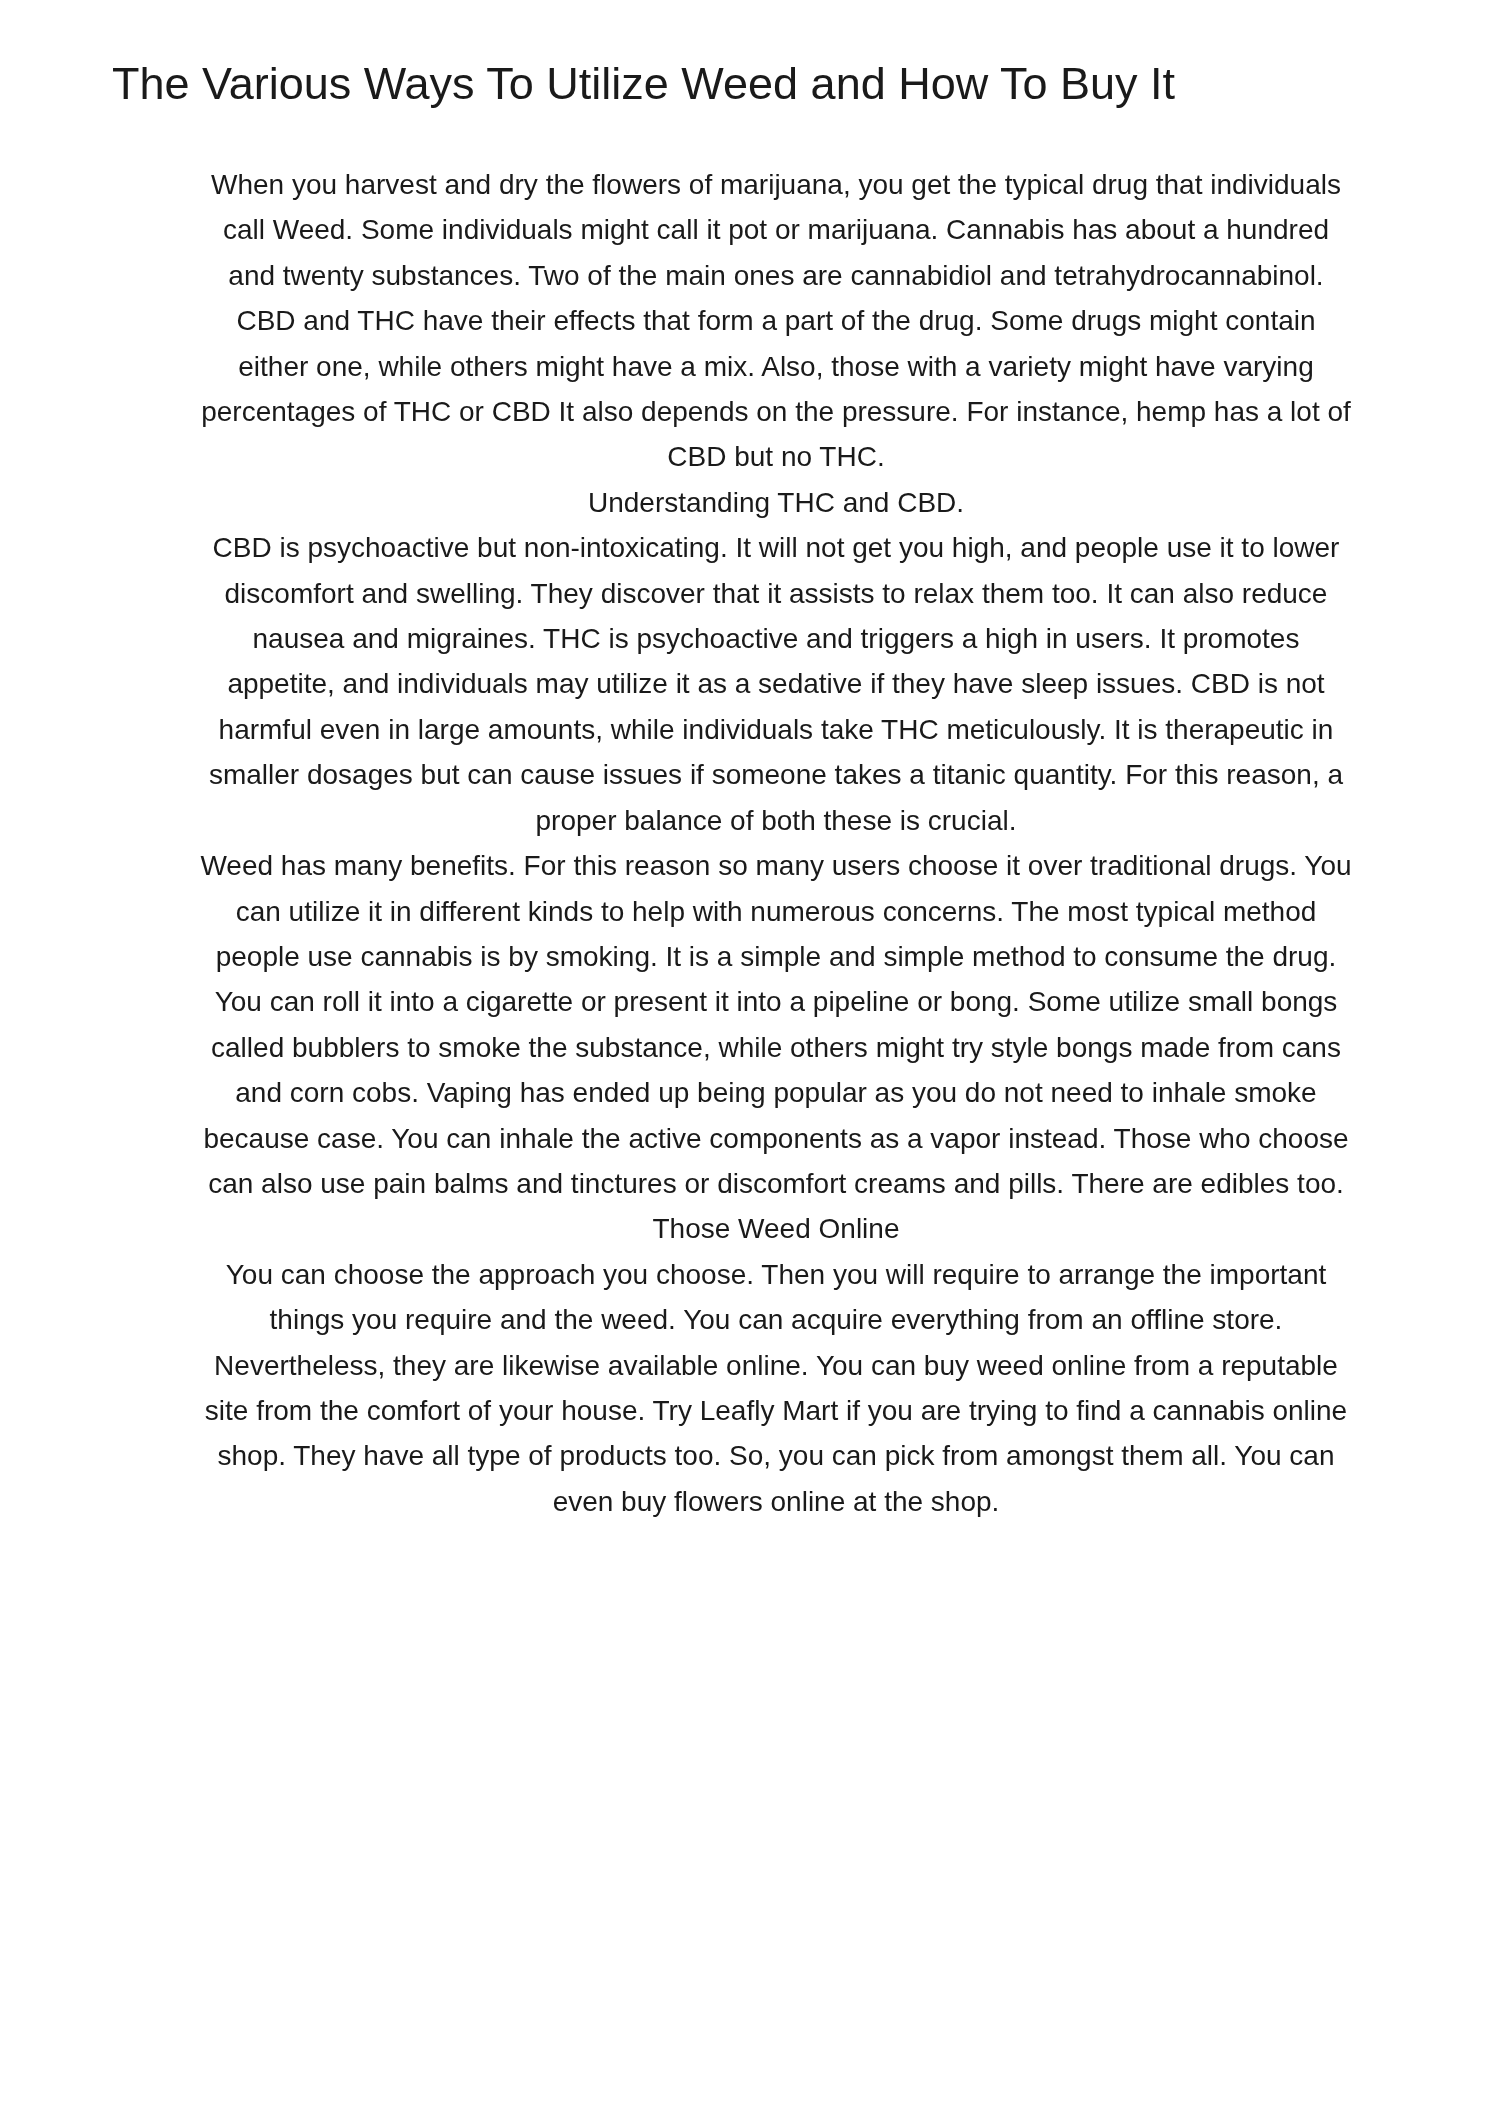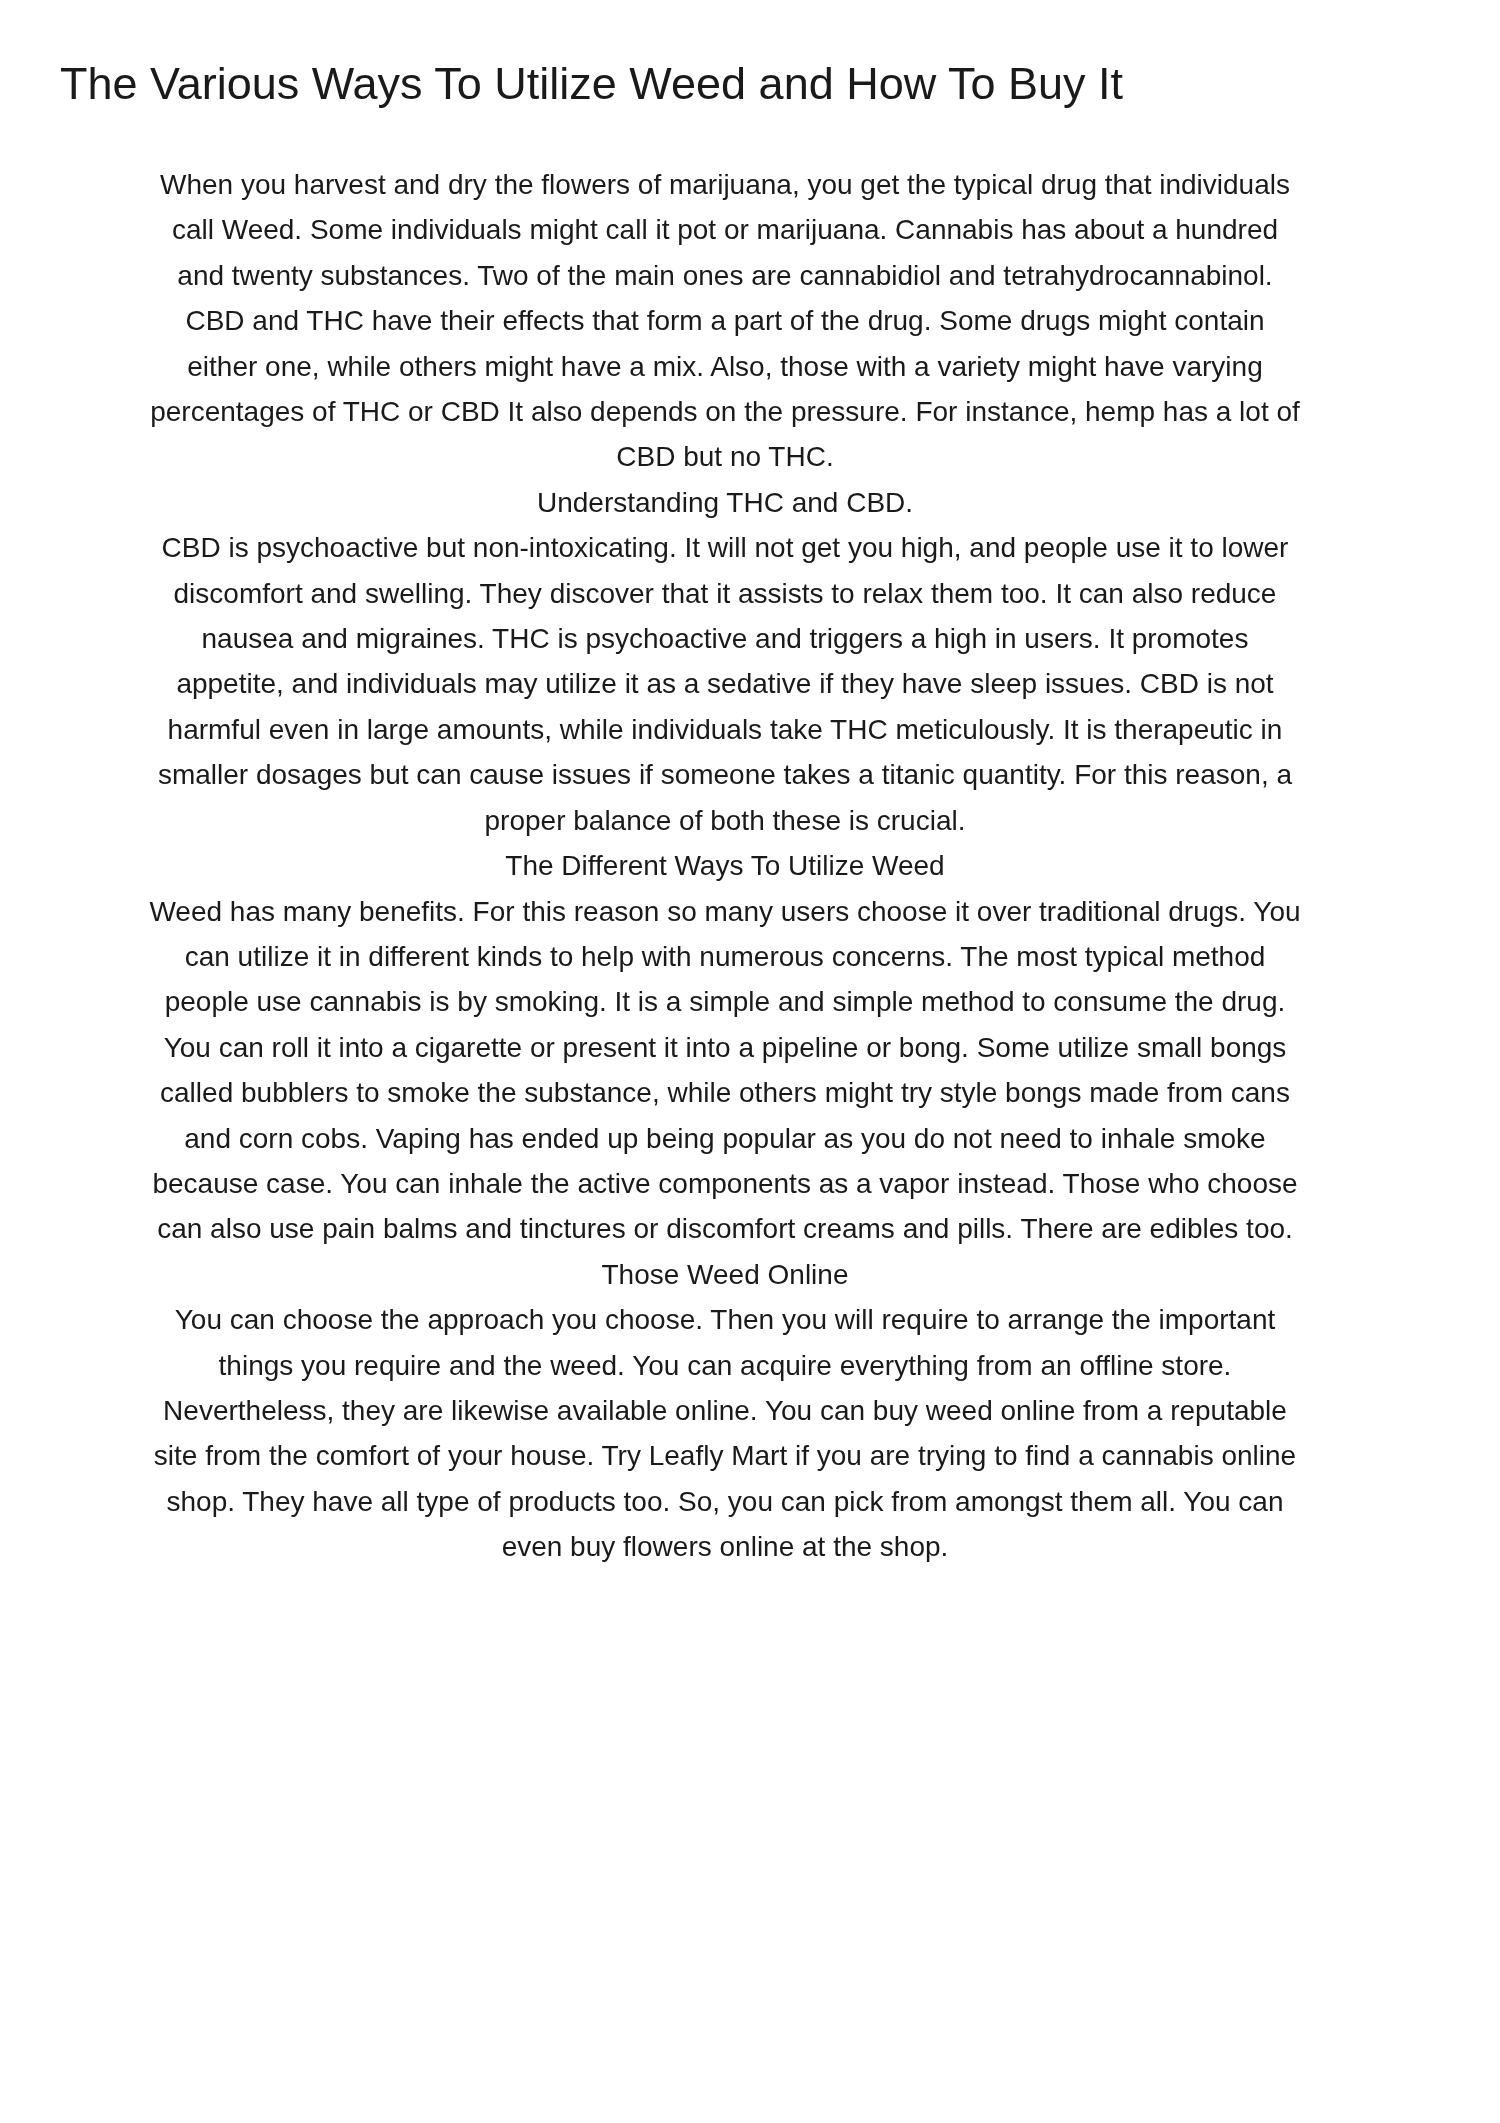--- a/index.html
+++ b/index.html
@@ -15,21 +15,21 @@
     width: 1500px;
     height: 2123px;
     background: var(--page-bg);
     font-family: "Liberation Sans", sans-serif;
     color: var(--text-color);
     overflow: hidden;
   }
   .page {
     width: 1500px;
     height: 2123px;
-    padding: 56px 60px 0 60px;
+    padding: 56px 60px 0 112px;
   }
   .doc-title {
     margin: 0;
     font-size: 45px;
     font-weight: 400;
     line-height: 56px;
     letter-spacing: 0;
     white-space: pre-line;
   }
   .doc-body {
@@ -60,21 +60,20 @@
 percentages of THC or CBD It also depends on the pressure. For instance, hemp has a lot of
 CBD but no THC.</p>
     <p class="body-text">Understanding THC and CBD.</p>
     <p class="body-text">CBD is psychoactive but non-intoxicating. It will not get you high, and people use it to lower
 discomfort and swelling. They discover that it assists to relax them too. It can also reduce
 nausea and migraines. THC is psychoactive and triggers a high in users. It promotes
 appetite, and individuals may utilize it as a sedative if they have sleep issues. CBD is not
 harmful even in large amounts, while individuals take THC meticulously. It is therapeutic in
 smaller dosages but can cause issues if someone takes a titanic quantity. For this reason, a
 proper balance of both these is crucial.</p>
-    <p class="body-text">The Different Ways To Utilize Weed</p>
     <p class="body-text">Weed has many benefits. For this reason so many users choose it over traditional drugs. You
 can utilize it in different kinds to help with numerous concerns. The most typical method
 people use cannabis is by smoking. It is a simple and simple method to consume the drug.
 You can roll it into a cigarette or present it into a pipeline or bong. Some utilize small bongs
 called bubblers to smoke the substance, while others might try style bongs made from cans
 and corn cobs. Vaping has ended up being popular as you do not need to inhale smoke
 because case. You can inhale the active components as a vapor instead. Those who choose
 can also use pain balms and tinctures or discomfort creams and pills. There are edibles too.</p>
     <p class="body-text">Those Weed Online</p>
     <p class="body-text">You can choose the approach you choose. Then you will require to arrange the important

